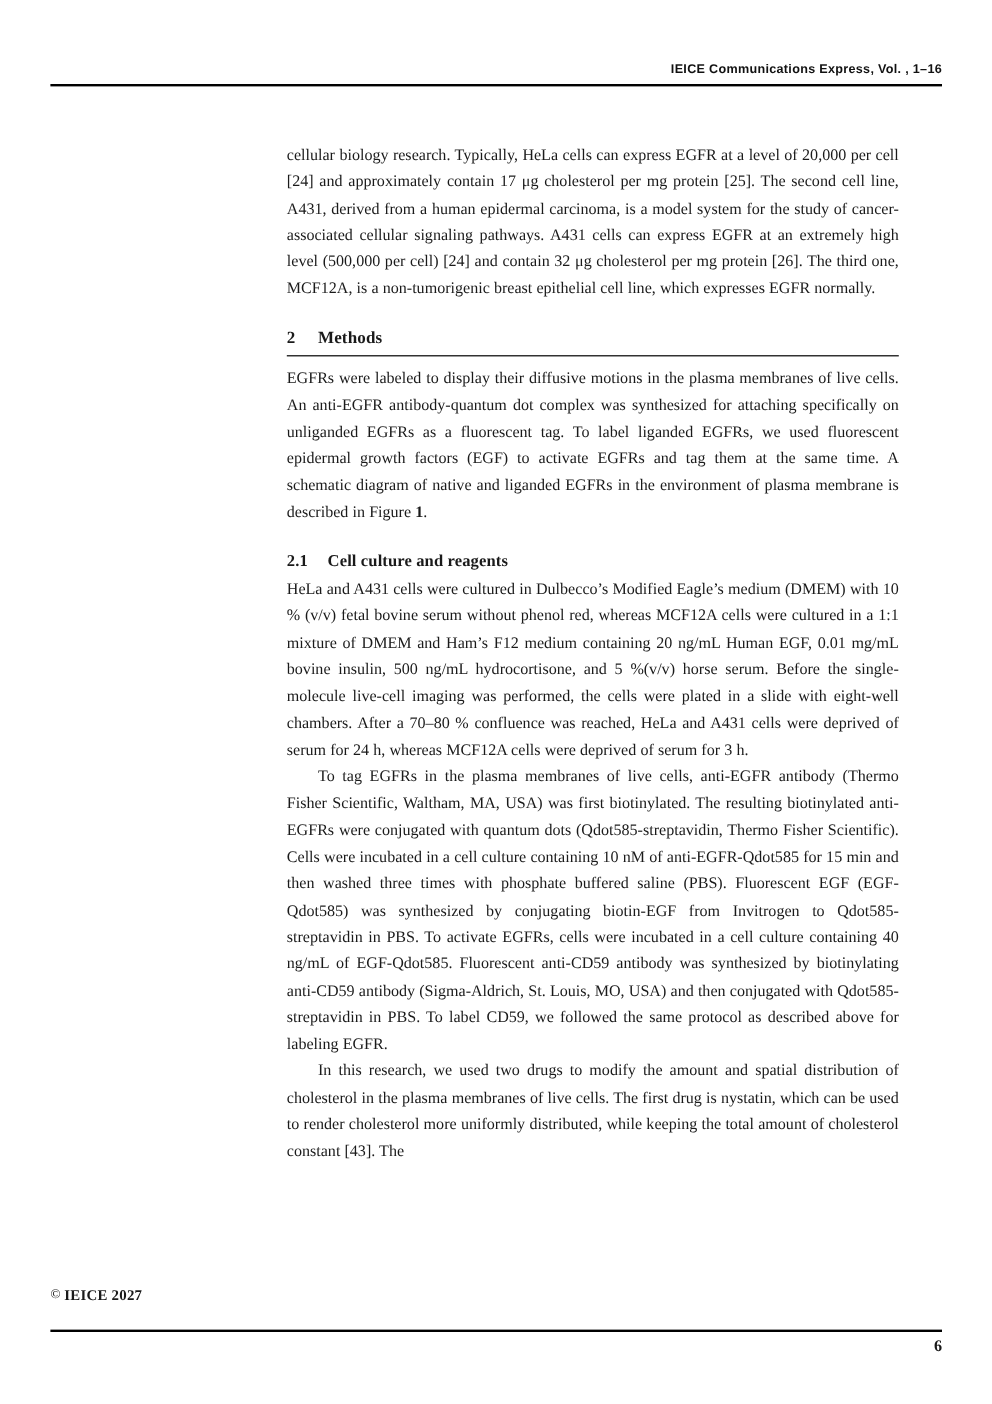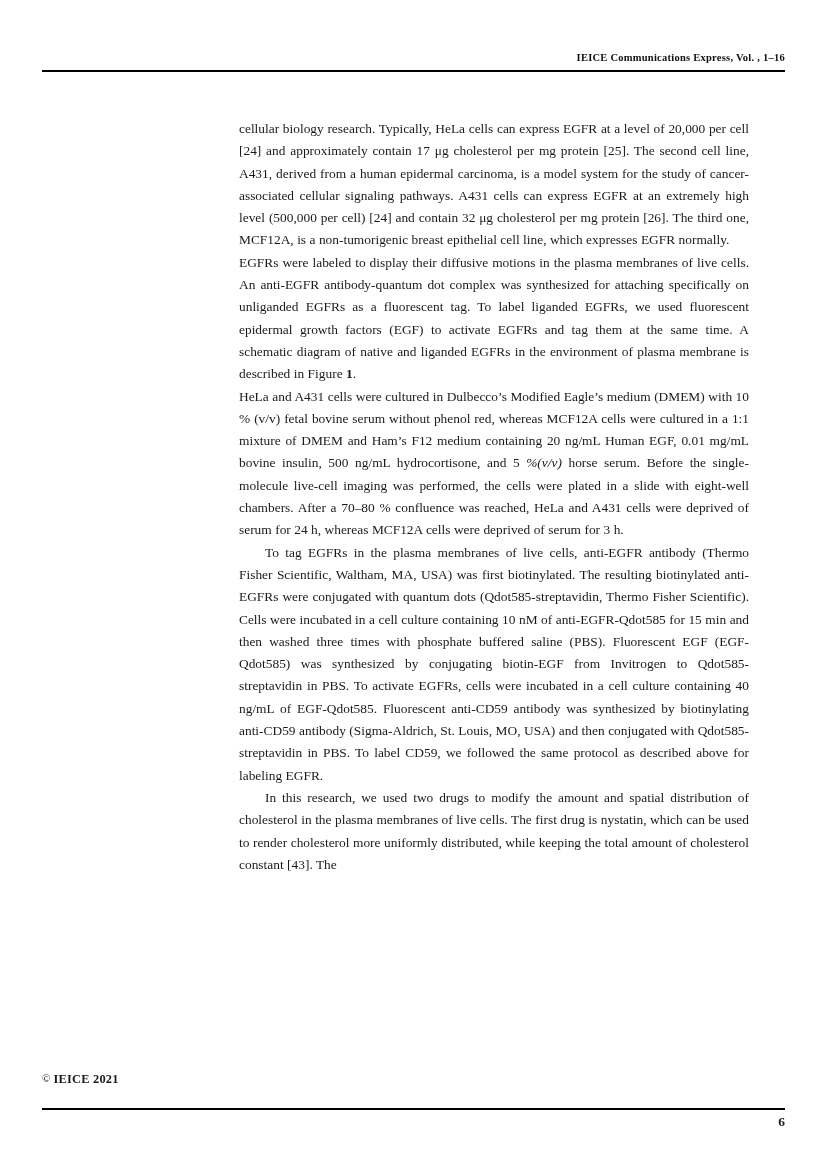--- a/index.html
+++ b/index.html
@@ -23,21 +23,21 @@
     height: 1170px;
   }
 
   
   .runhead {
     position: absolute;
     left: 42px;
     top: 52px;
     width: 743px;
     text-align: right;
-    font-family: Liberation Serif, serif;
+    font-family: Liberation Sans, sans-serif;
     font-weight: bold;
     font-size: 10.5px;
     letter-spacing: 0.25px;
     color: #111;
     white-space: nowrap;
   }
   .runhead-rule {
     position: absolute;
     left: 42px;
     top: 70px;
@@ -89,21 +89,20 @@
   h3.subsec {
     margin: 0;
     font-size: 13.8px;
     font-weight: bold;
     line-height: 20px;
     letter-spacing: 0.1px;
   }
   h3.subsec .num { display: inline-block; min-width: 34px; }
 
   .mathit {
-    font-style: italic;
     font-family: "Liberation Serif", "DejaVu Serif", serif;
   }
   .bold { font-weight: bold; }
 
   
   .copyright {
     position: absolute;
     left: 42px;
     top: 1072px;
     font-size: 12.4px;
@@ -140,31 +139,42 @@
 
 <div class="page">
 
   <div class="runhead">IEICE Communications Express, Vol. , 1–16</div>
   <div class="runhead-rule"></div>
 
   <div class="column">
 
     <p class="body">cellular biology research. Typically, HeLa cells can express EGFR at a level of 20,000 per cell [24] and approximately contain 17 μg cholesterol per mg protein [25]. The second cell line, A431, derived from a human epidermal carcinoma, is a model system for the study of cancer-associated cellular signaling pathways. A431 cells can express EGFR at an extremely high level (500,000 per cell) [24] and contain 32 μg cholesterol per mg protein [26]. The third one, MCF12A, is a non-tumorigenic breast epithelial cell line, which expresses EGFR normally.</p>
 
+    <div class="sec-wrap">
+      <h2 class="sec">
+        <span class="num">2</span><span>Methods</span>
+      </h2>
+      <div class="sec-rule"></div>
+    </div>
 
     <p class="body"><span>EGFRs were labeled to display their diffusive motions in the plasma membranes of live cells. An anti-EGFR antibody-quantum dot complex was synthesized for attaching specifically on unliganded EGFRs as a fluorescent tag. To label liganded EGFRs, we used fluorescent epidermal growth factors (EGF) to activate EGFRs and tag them at the same time. A schematic diagram of native and liganded EGFRs in the environment of plasma membrane is described in Figure</span> <span class="bold">1</span><span>.</span></p>
 
+    <div class="subsec-wrap">
+      <h3 class="subsec">
+        <span class="num">2.1</span><span>Cell culture and reagents</span>
+      </h3>
+    </div>
 
     <p class="body"><span>HeLa and A431 cells were cultured in Dulbecco’s Modified Eagle’s medium (DMEM) with 10 % (v/v) fetal bovine serum without phenol red, whereas MCF12A cells were cultured in a 1:1 mixture of DMEM and Ham’s F12 medium containing 20 ng/mL Human EGF, 0.01 mg/mL bovine insulin, 500 ng/mL hydrocortisone, and 5</span> <span class="mathit">%(v/v)</span> <span>horse serum. Before the single-molecule live-cell imaging was performed, the cells were plated in a slide with eight-well chambers. After a 70–80 % confluence was reached, HeLa and A431 cells were deprived of serum for 24 h, whereas MCF12A cells were deprived of serum for 3 h.</span></p>
 
     <p class="body indent">To tag EGFRs in the plasma membranes of live cells, anti-EGFR antibody (Thermo Fisher Scientific, Waltham, MA, USA) was first biotinylated. The resulting biotinylated anti-EGFRs were conjugated with quantum dots (Qdot585-streptavidin, Thermo Fisher Scientific). Cells were incubated in a cell culture containing 10 nM of anti-EGFR-Qdot585 for 15 min and then washed three times with phosphate buffered saline (PBS). Fluorescent EGF (EGF-Qdot585) was synthesized by conjugating biotin-EGF from Invitrogen to Qdot585-streptavidin in PBS. To activate EGFRs, cells were incubated in a cell culture containing 40 ng/mL of EGF-Qdot585. Fluorescent anti-CD59 antibody was synthesized by biotinylating anti-CD59 antibody (Sigma-Aldrich, St. Louis, MO, USA) and then conjugated with Qdot585-streptavidin in PBS. To label CD59, we followed the same protocol as described above for labeling EGFR.</p>
 
     <p class="body indent">In this research, we used two drugs to modify the amount and spatial distribution of cholesterol in the plasma membranes of live cells. The first drug is nystatin, which can be used to render cholesterol more uniformly distributed, while keeping the total amount of cholesterol constant [43]. The</p>
 
   </div>
 
-  <div class="copyright"><span class="cmark">©</span><span>IEICE 2021</span></div>
+  <div class="copyright"><span class="cmark">©</span><span>IEICE 2027</span></div>
 
   <div class="foot-rule"></div>
 
   <div class="pagenum">6</div>
 
 </div>
 
 </body></html>

